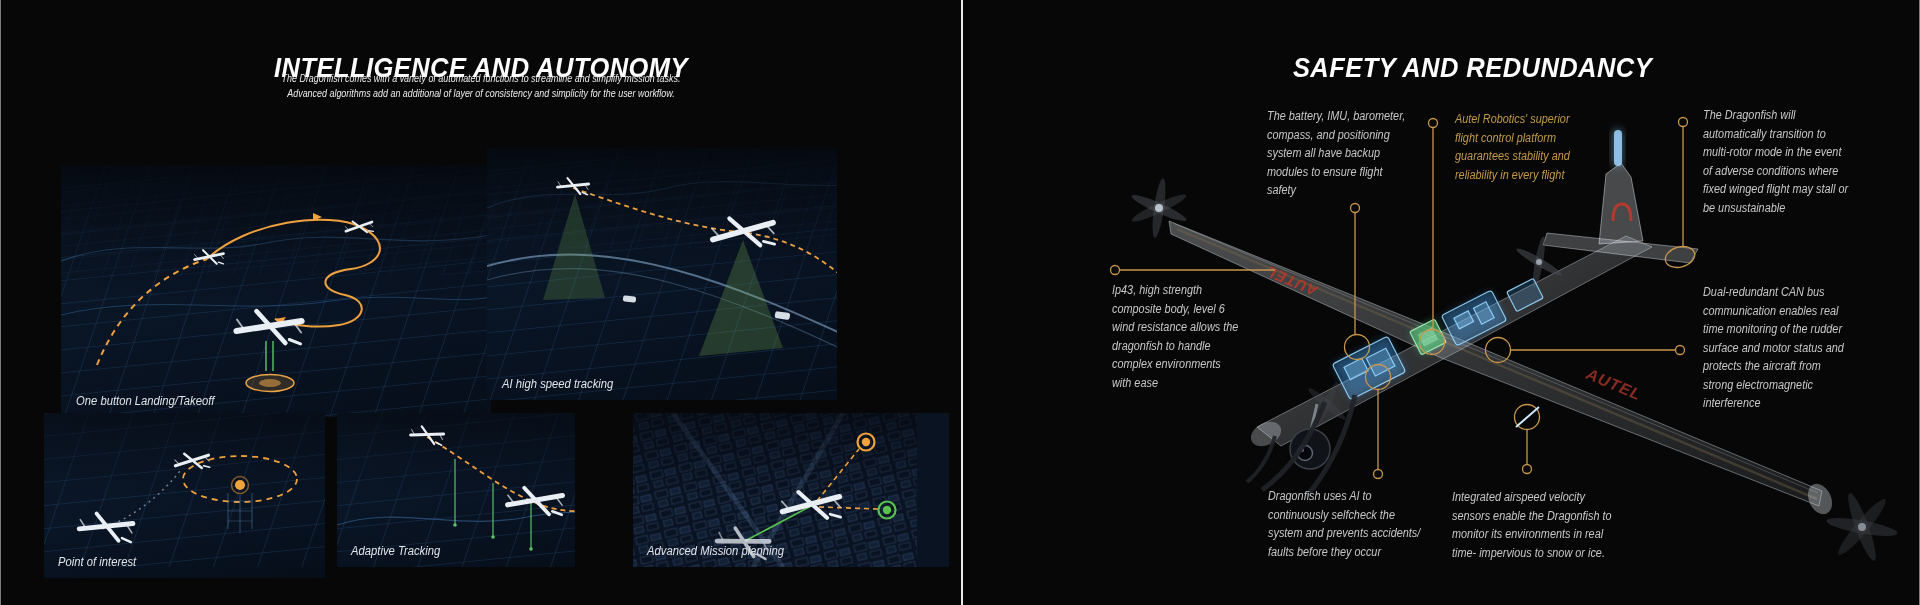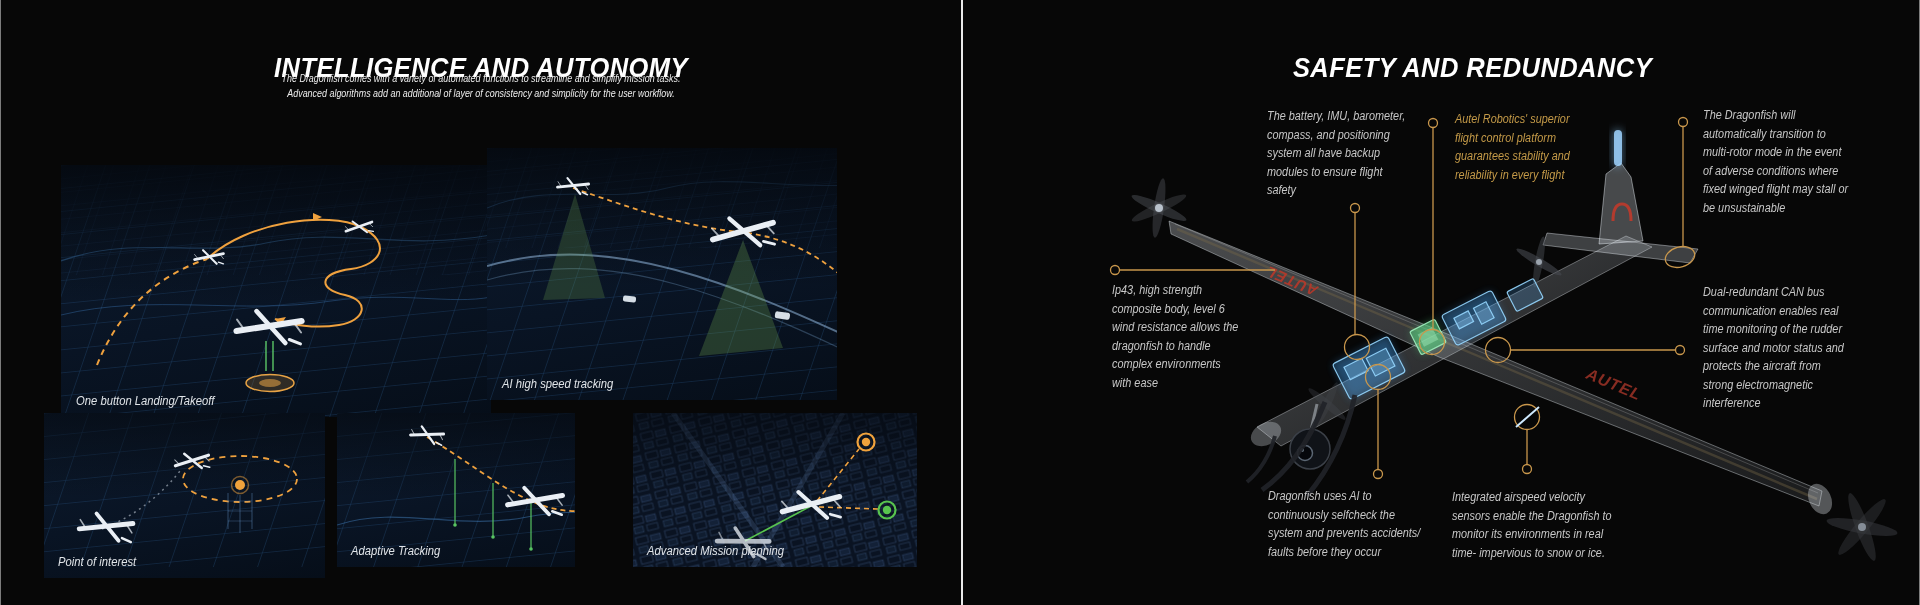--- a/index.html
+++ b/index.html
@@ -17,21 +17,21 @@
   .sec-sub{position:absolute;top:71px;left:0;width:100%;text-align:center;color:#ececec;
     font-size:10.5px;line-height:15px;transform:scaleX(.85);}
 
   .panel{position:absolute;overflow:hidden;
     background:linear-gradient(168deg,#0d1b2e 0%,#091424 55%,#060e19 100%);}
   .panel svg{position:absolute;left:0;top:0;display:block;}
   #panel-1{left:44px;top:148px;width:430px;height:252px;}
   #panel-2{left:487px;top:148px;width:350px;height:252px;}
   #panel-3{left:44px;top:413px;width:281px;height:165px;}
   #panel-4{left:337px;top:413px;width:238px;height:154px;}
-  #panel-5{left:633px;top:413px;width:284px;height:154px;background:#0a1322;}
+  #panel-5{left:633px;top:413px;width:284px;height:154px;background:#0a1322;padding-left:32px;}
   .caption{position:absolute;left:15px;bottom:9px;color:#e0e4e8;font-size:12.5px;
     transform:scaleX(.9);transform-origin:0 100%;white-space:nowrap;}
 
   .callout{position:absolute;color:#c7c7c7;font-size:12.5px;line-height:18.5px;
     transform:scaleX(.87);transform-origin:0 0;}
   .callout div{white-space:nowrap;}
   .callout.gold{color:#c49a48;}
   #callout-backup{left:248px;top:107px;}
   #callout-flightcontrol{left:436px;top:110px;}
   #callout-multirotor{left:684px;top:106px;}

